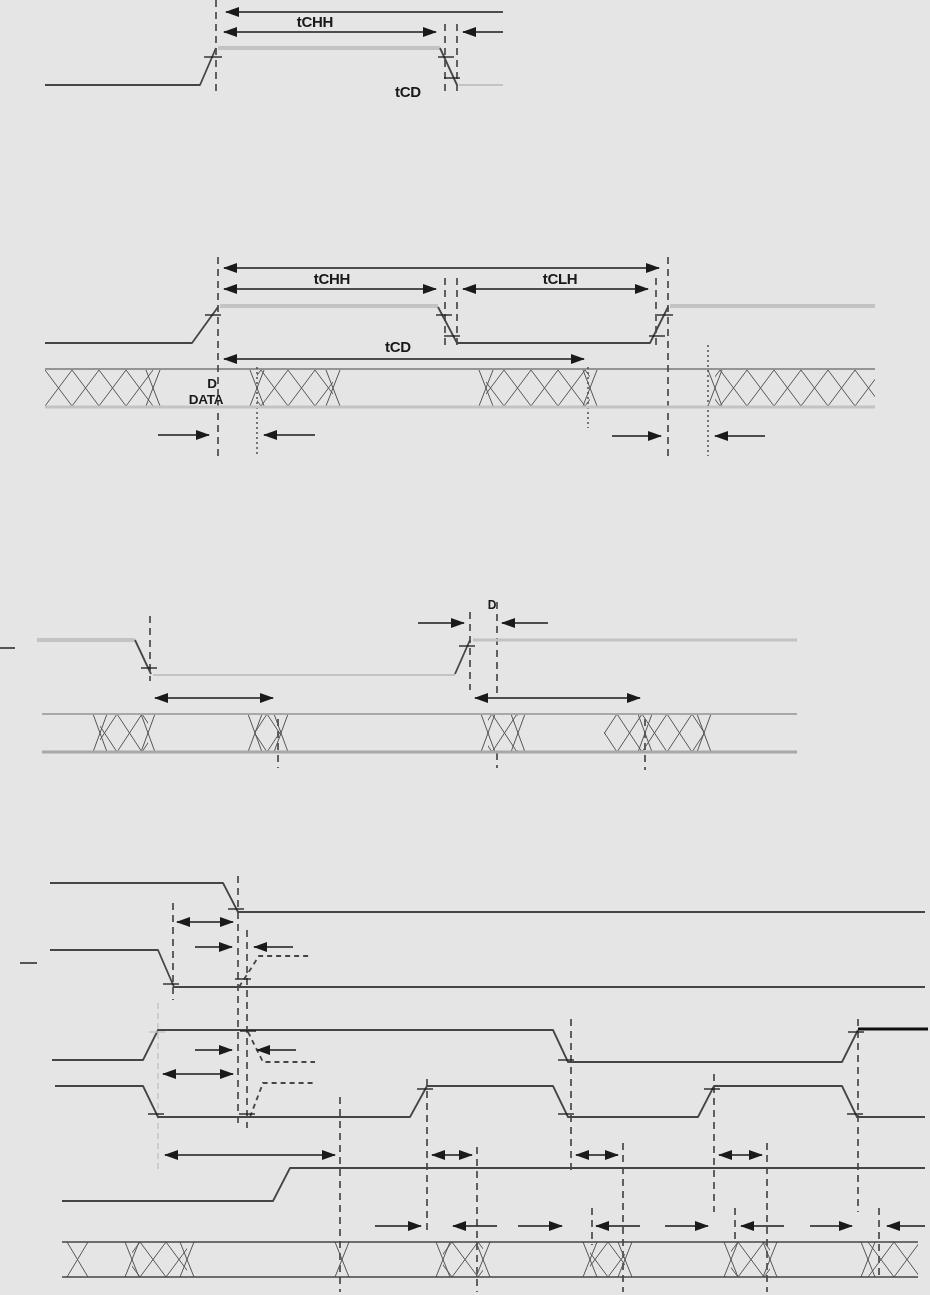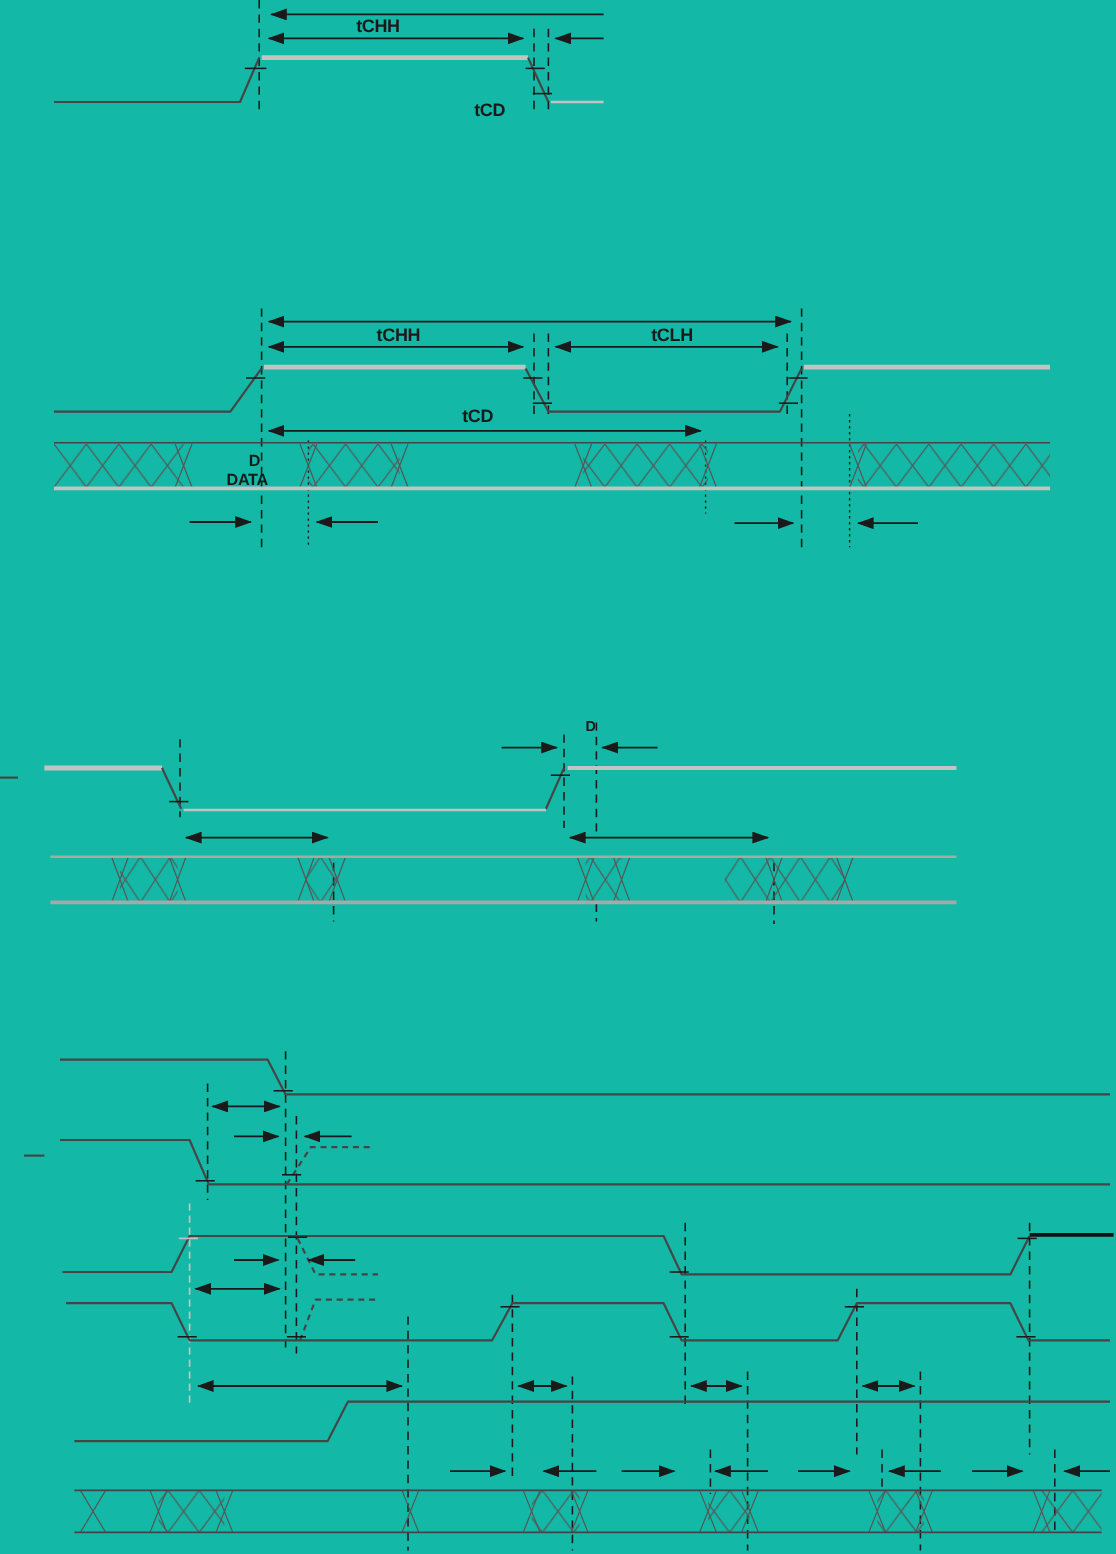--- a/index.html
+++ b/index.html
@@ -1,16 +1,16 @@
 <!DOCTYPE html>
 <html style="--waveform_dark: #454545; --waveform_light: #c3c3c3; --annotation: #1a1a1a; --hatch: #555555; --rail_gray: #a8a8a8;"><head>
 <meta charset="utf-8">
 <style>
   html,body{margin:0;padding:0;background:#fff;}
-  .page{position:relative;width:930px;height:1295px;background:#14b8a6;overflow:hidden;text-align:center;}
+  .page{position:relative;width:930px;height:1295px;background:#e5e5e5;overflow:hidden;text-align:center;}
   svg{display:block;}
   .wd{stroke:var(--waveform_dark);stroke-width:1.8;fill:none;stroke-linejoin:round;}
   .rail{stroke:var(--waveform_dark);stroke-width:1.2;fill:none;}
   .wl{stroke:var(--waveform_light);stroke-width:4;fill:none;}
   .wl2{stroke:var(--waveform_light);stroke-width:2.2;fill:none;}
   .wl3{stroke:var(--waveform_light);stroke-width:3.2;fill:none;}
   .railg2{stroke:var(--rail_gray);stroke-width:2;fill:none;}
   .railg3{stroke:var(--rail_gray);stroke-width:3;fill:none;}
   .an{stroke:var(--annotation);stroke-width:1.5;fill:none;}
   .dsh{stroke:var(--annotation);stroke-width:1.3;fill:none;stroke-dasharray:7 5;}

